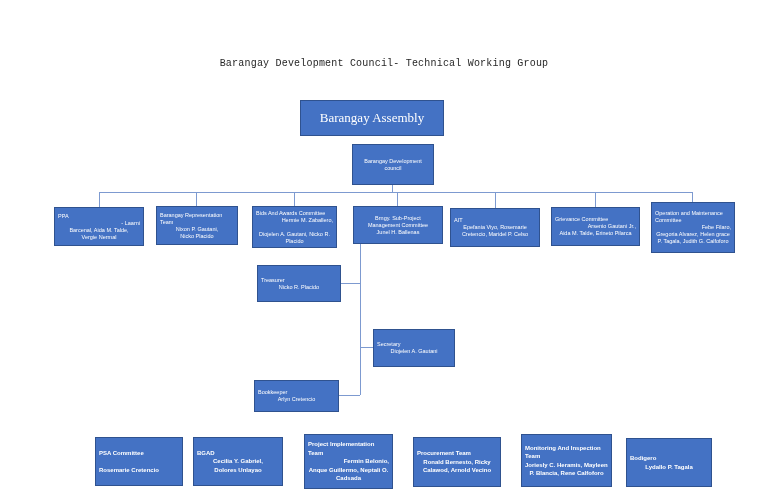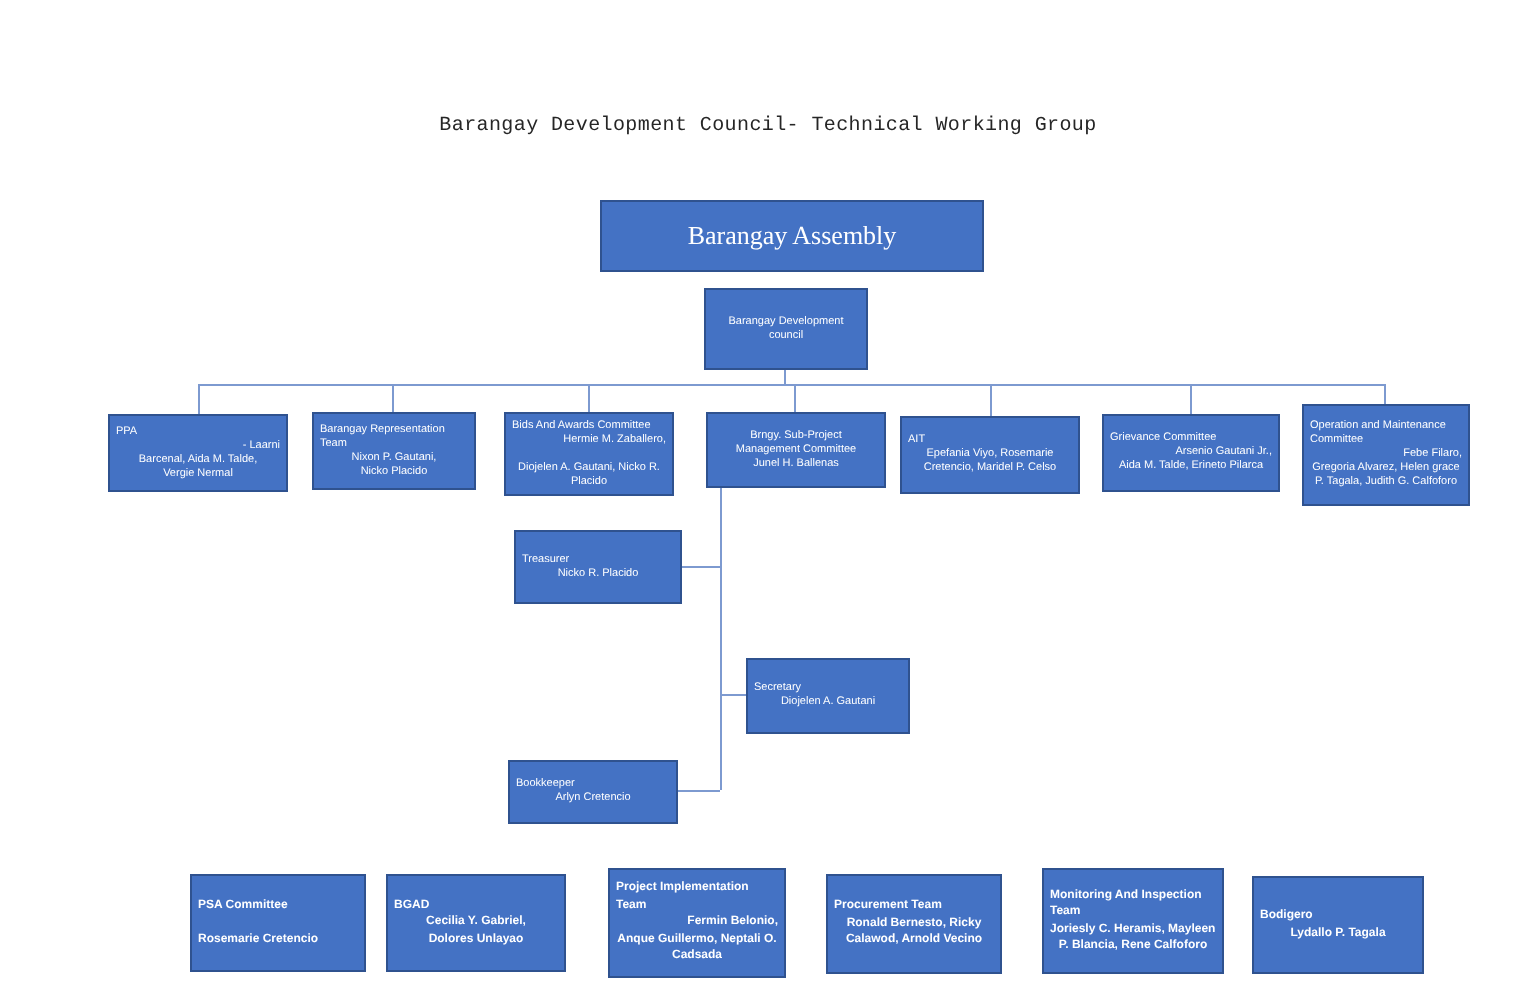--- a/index.html
+++ b/index.html
@@ -49,21 +49,21 @@
   .team{font-size:6px;line-height:8.5px;font-weight:700;}
   .conn{position:absolute;background:var(--connector);}
 </style>
 </head>
 <body>
 
 <div class="canvas">
 
   <div class="chart-title">Barangay Development Council- Technical Working Group</div>
 
-  <div class="obox assembly" style="left:300px;top:100px;width:192px;height:36px;">
+  <div class="obox assembly" style="left:300px;top:100px;width:144px;height:36px;">
     <span>Barangay Assembly</span>
   </div>
 
   <div class="obox small" style="left:352px;top:144px;width:82px;height:41px;">
       <div class="ln a-center">Barangay Development</div>
       <div class="ln a-center">council</div>
     </div>
 
   <div class="conn" style="left:392px;top:185px;width:1px;height:7px;"></div>
   <div class="conn" style="left:99px;top:192px;width:594px;height:1px;"></div>

